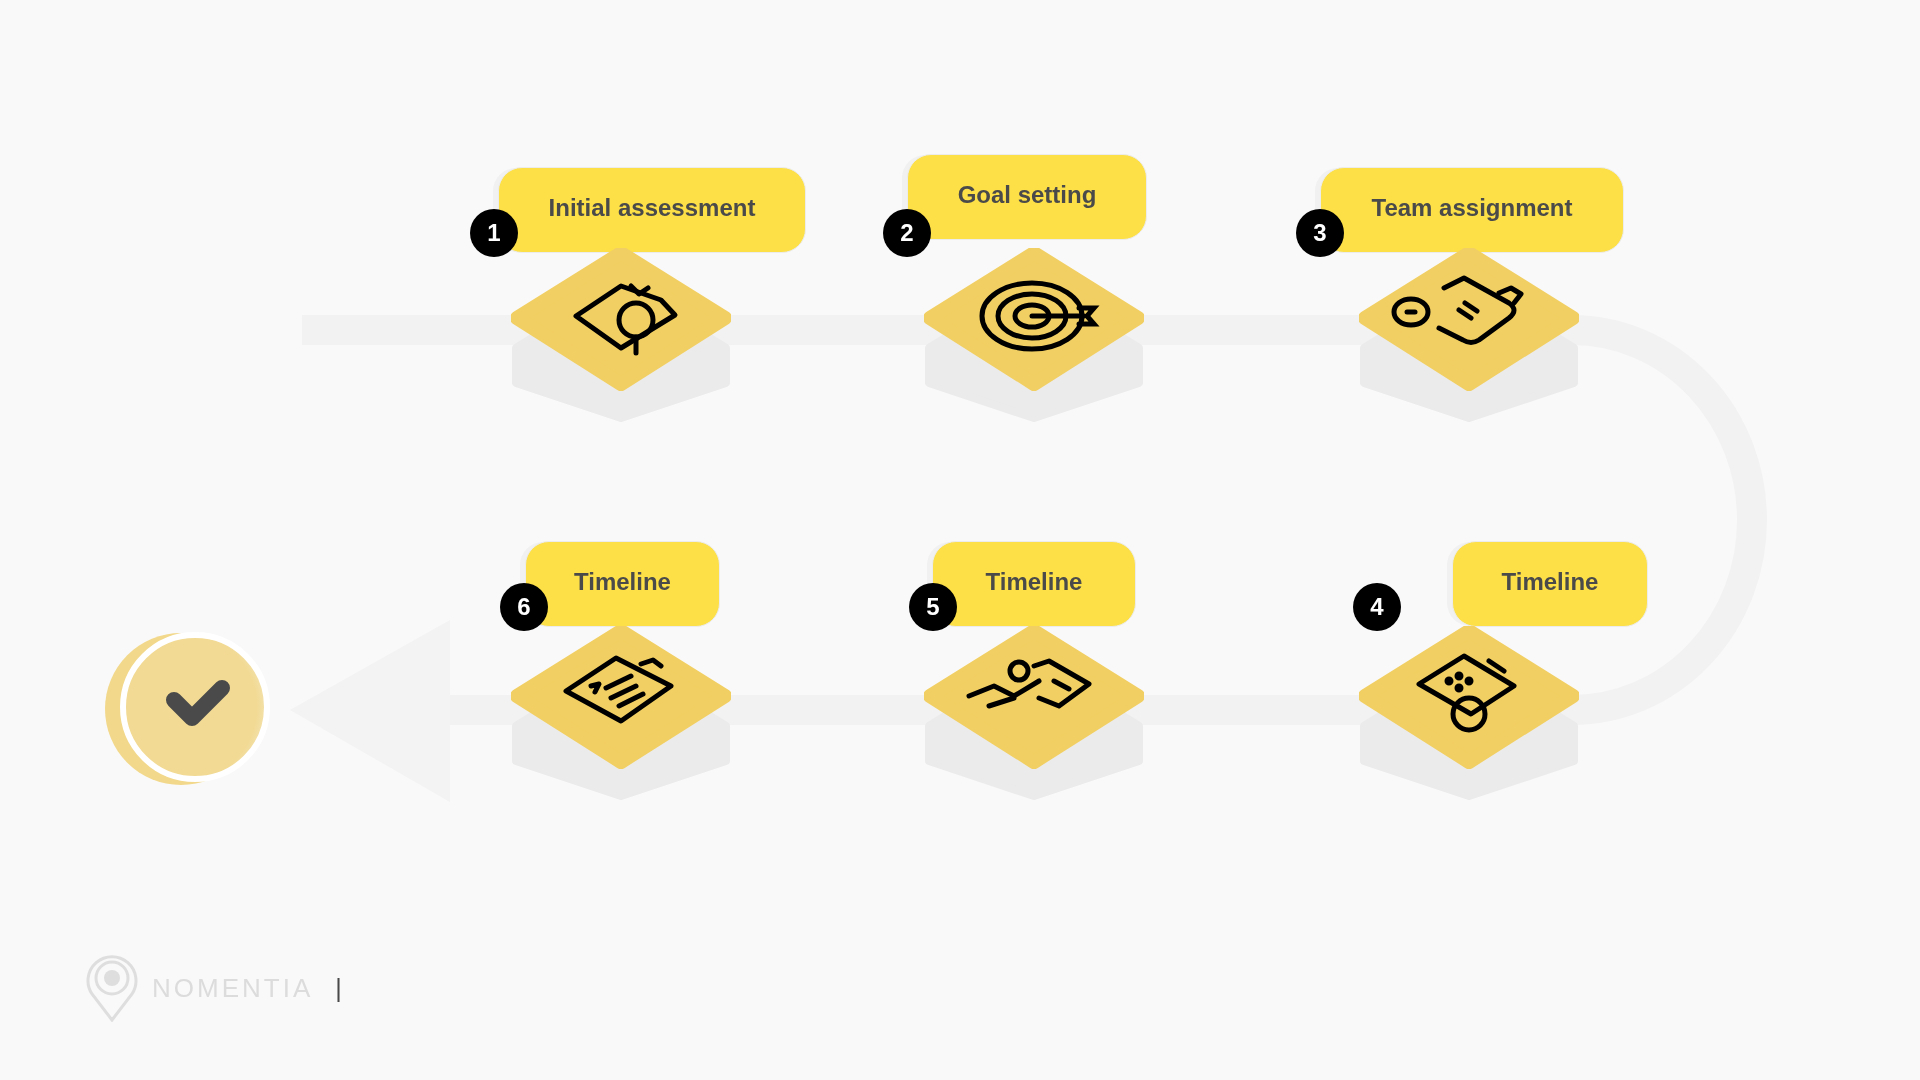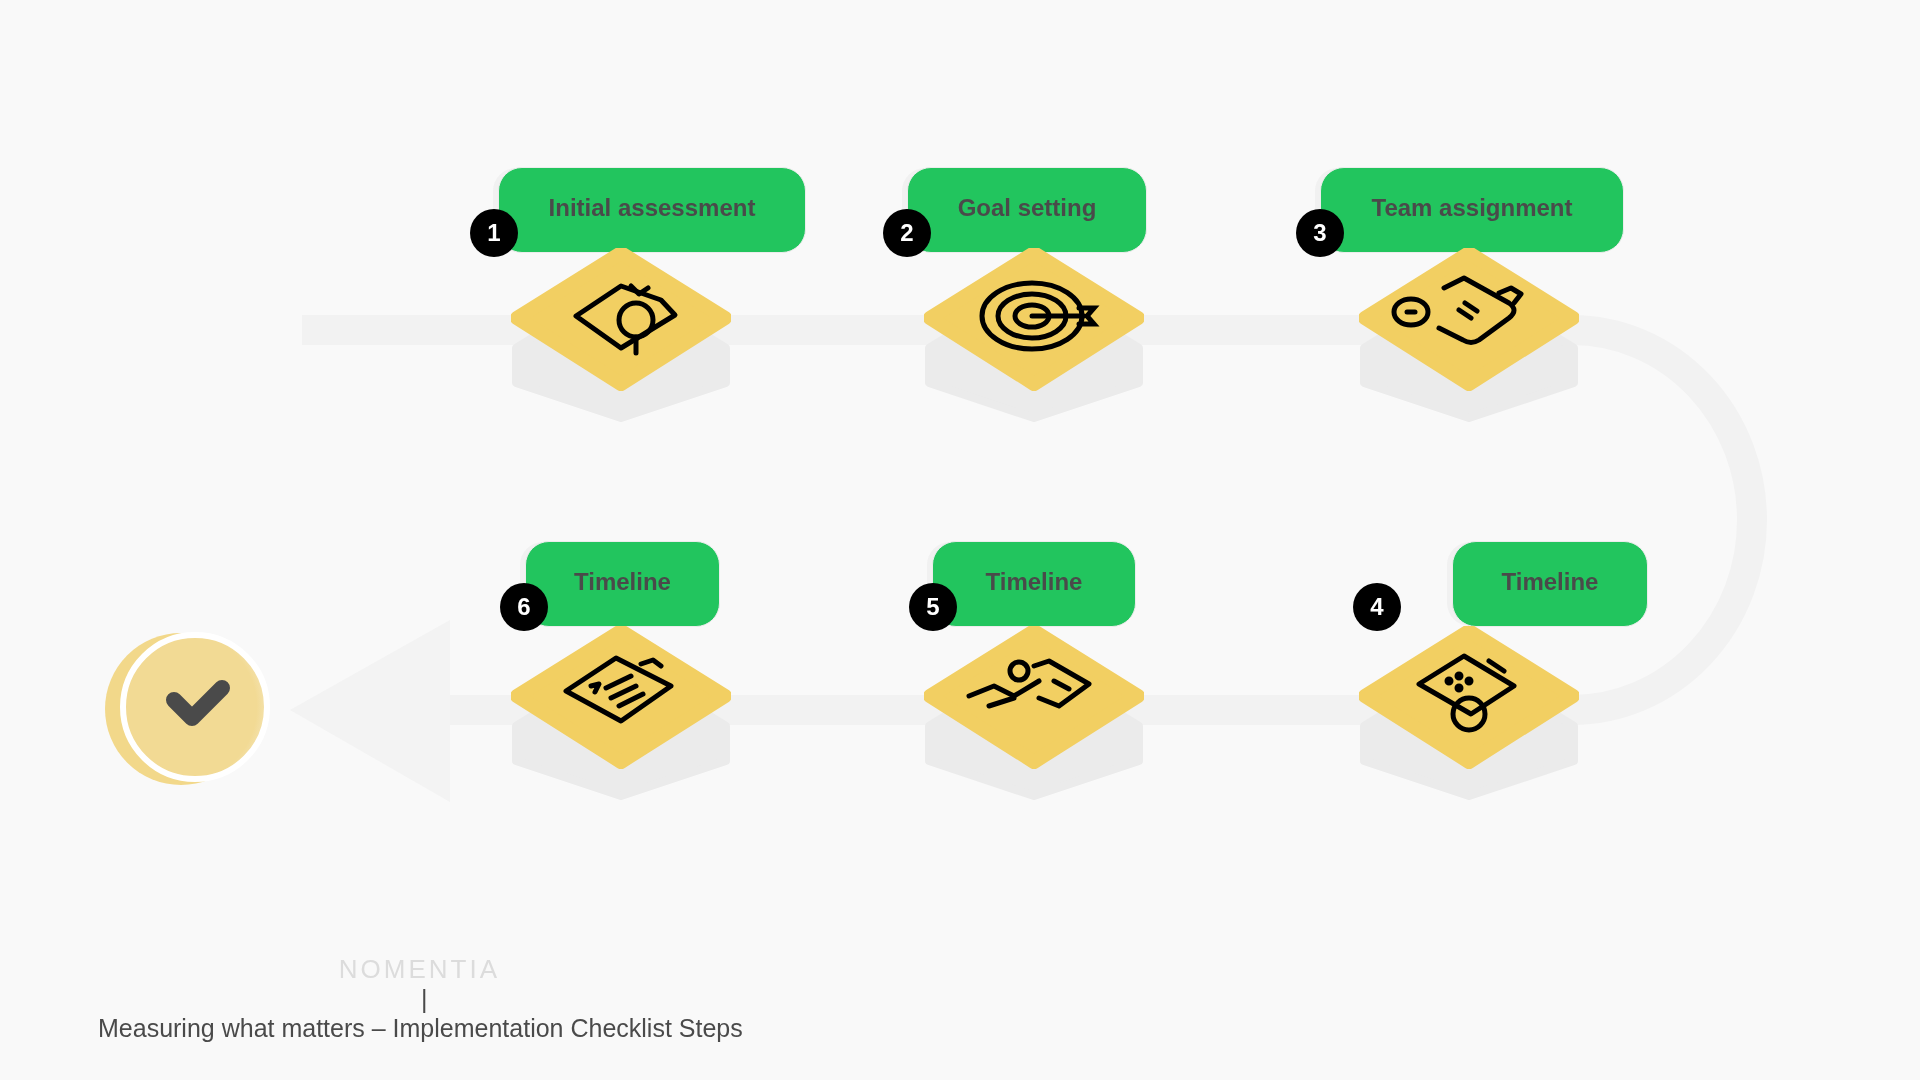--- a/index.html
+++ b/index.html
@@ -1,18 +1,18 @@
 <!DOCTYPE html>
 <html><head>
 <meta charset="utf-8">
 <style>
   html,body{margin:0;padding:0;}
   body{width:1920px;height:1080px;background:#f9f9f9;position:relative;overflow:hidden;font-family:"Liberation Sans",sans-serif;}
   .abs{position:absolute;}
-  .label-pill{position:absolute;height:86px;border-radius:24px;background:#22c55e;border:1px solid #ececec;box-shadow:-6px 0 0 -1px #f1f1f1;display:flex;align-items:center;justify-content:center;font-weight:bold;font-size:24px;color:#4a4a4a;box-sizing:border-box;padding-bottom:4px;}
+  .label-pill{position:absolute;height:86px;border-radius:24px;background:#fde047;border:1px solid #ececec;box-shadow:-6px 0 0 -1px #f1f1f1;display:flex;align-items:center;justify-content:center;font-weight:bold;font-size:24px;color:#4a4a4a;box-sizing:border-box;padding-bottom:4px;}
   .badge{position:absolute;width:48px;height:48px;border-radius:50%;background:#000;color:#fff;font-weight:bold;font-size:24px;display:flex;align-items:center;justify-content:center;}
   .tile{position:absolute;width:220px;height:175px;}
   .footer-brand{font-size:26px;letter-spacing:3px;color:#dcdcdc;}
   .footer-text{font-size:25px;color:#4a4a4a;}
 </style>
 </head>
 <body>
 
 <svg class="abs" style="left:0;top:0" width="1920" height="1080">
   <rect x="302" y="315" width="1270" height="30" fill="#f2f2f2"></rect>
@@ -32,21 +32,21 @@
     <g fill="none" stroke="#000" stroke-width="5" stroke-linejoin="round" stroke-linecap="round">
       <path d="M65 68 L110 38 L150 52 L164 67 L110 100 Z"></path>
       <path d="M120 38 L128 46 L137 40"></path>
       <circle cx="125" cy="72" r="17"></circle>
       <line x1="125" y1="89" x2="125" y2="105"></line>
     </g>
   </svg>
 </div>
 
 <div>
-  <div class="label-pill" style="left:907px;top:167px;width:240px;">
+  <div class="label-pill" style="left:907px;top:154px;width:240px;">
       <span>Goal setting</span>
     </div>
   <div class="badge" style="left:883px;top:209px;">2</div>
   <svg class="tile" style="left:924px;top:248px" viewBox="0 0 220 175">
     <path d="M110 35 L215 100 L215 135 L110 170 L5 135 L5 100 Z" fill="#ebebeb" stroke="#ebebeb" stroke-linejoin="round" stroke-width="8"></path>
     <path d="M110 5 L214 70 L110 136 L6 70 Z" fill="#f2cf62" stroke="#f2cf62" stroke-linejoin="round" stroke-width="14"></path>
     <g fill="none" stroke="#000" stroke-width="5" stroke-linecap="round">
       <ellipse cx="108" cy="68" rx="50" ry="33"></ellipse>
       <ellipse cx="108" cy="68" rx="34" ry="22"></ellipse>
       <ellipse cx="108" cy="68" rx="17" ry="11"></ellipse>
@@ -133,22 +133,21 @@
 </div>
 
 <div>
   <div class="abs" style="left:105px;top:633px;width:152px;height:152px;border-radius:50%;background:#f2d88a;"></div>
   <div class="abs" style="left:120px;top:632px;width:150px;height:150px;border-radius:50%;background:radial-gradient(circle at 40% 50%,#f2da94 70%,#f7efd7 95%);border:6px solid #fff;box-sizing:border-box;"></div>
   <svg class="abs" style="left:160px;top:678px" width="80" height="60" viewBox="0 0 80 60">
     <path d="M14 22 L32 40 L62 10" fill="none" stroke="#4a4a4a" stroke-width="16" stroke-linecap="round" stroke-linejoin="round"></path>
   </svg>
 </div>
 
-<div class="abs" style="left:84px;top:954px;height:68px;display:flex;align-items:center;flex-direction:column;">
+<div class="abs" style="left:84px;top:954px;height:68px;display:flex;align-items:center;">
   <svg width="56" height="68" viewBox="0 0 56 68">
     <path d="M28 66 L8 40 A24 24 0 1 1 48 40 Z" fill="none" stroke="#dedede" stroke-width="3"></path>
     <circle cx="28" cy="24" r="16" fill="none" stroke="#dedede" stroke-width="3"></circle>
     <circle cx="28" cy="24" r="8" fill="#dedede"></circle>
   </svg>
   <span class="footer-brand" style="margin-left:12px;">NOMENTIA</span>
   <span class="footer-text" style="margin-left:22px;">|</span>
-  <span class="footer-text" style="margin-left:14px;">Measuring what matters – Implementation Checklist Steps</span>
 </div>
 
 </body></html>

